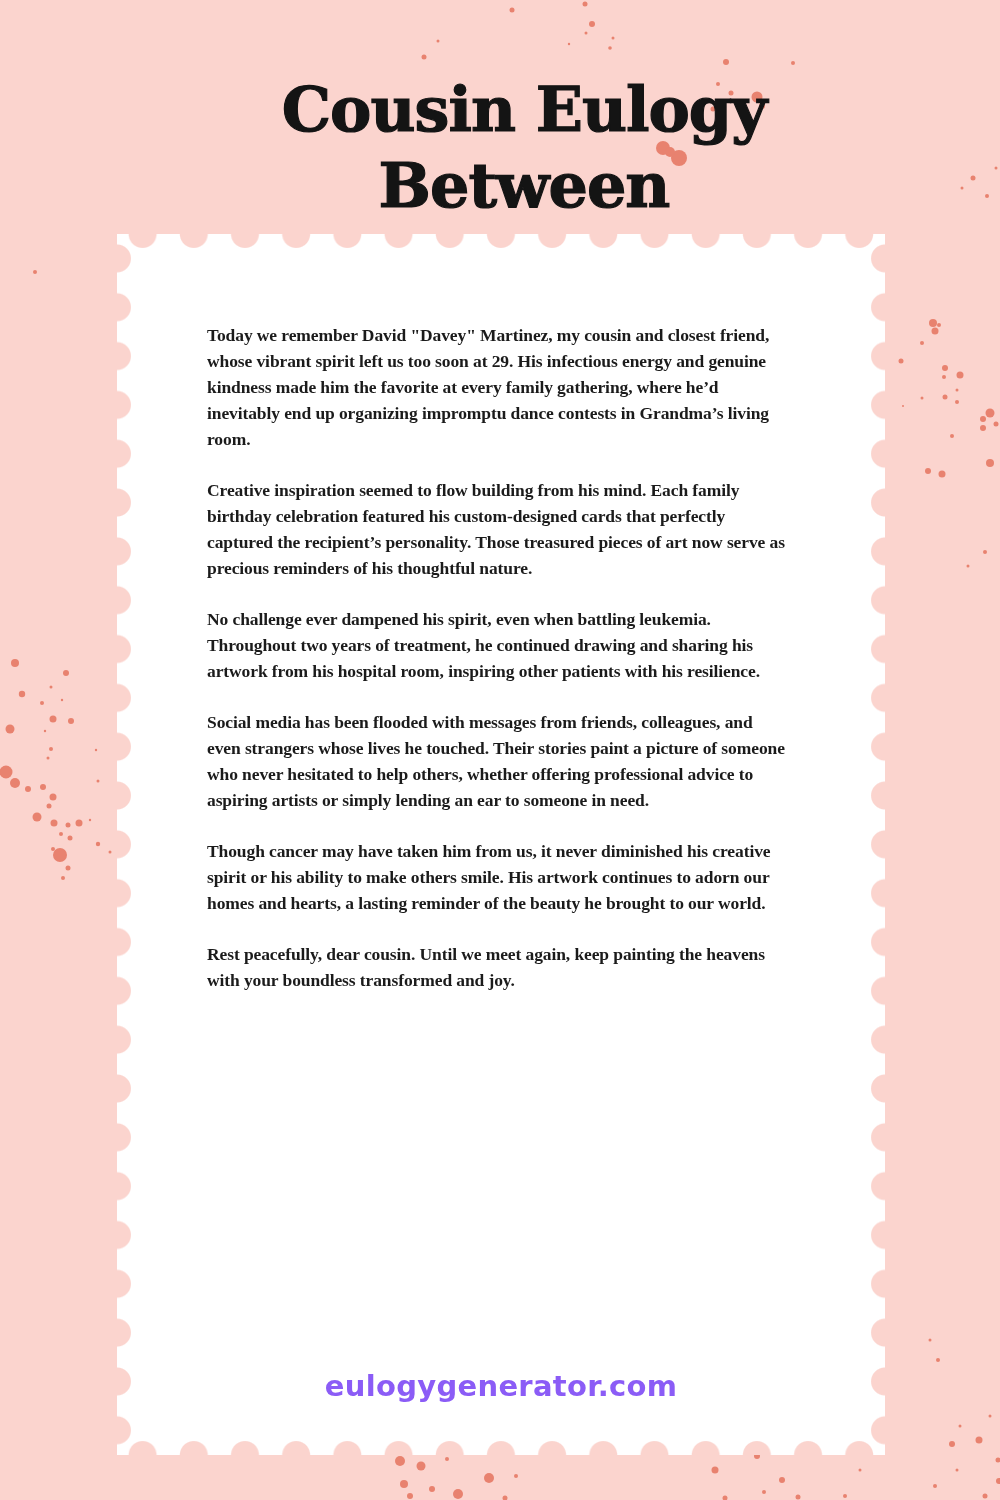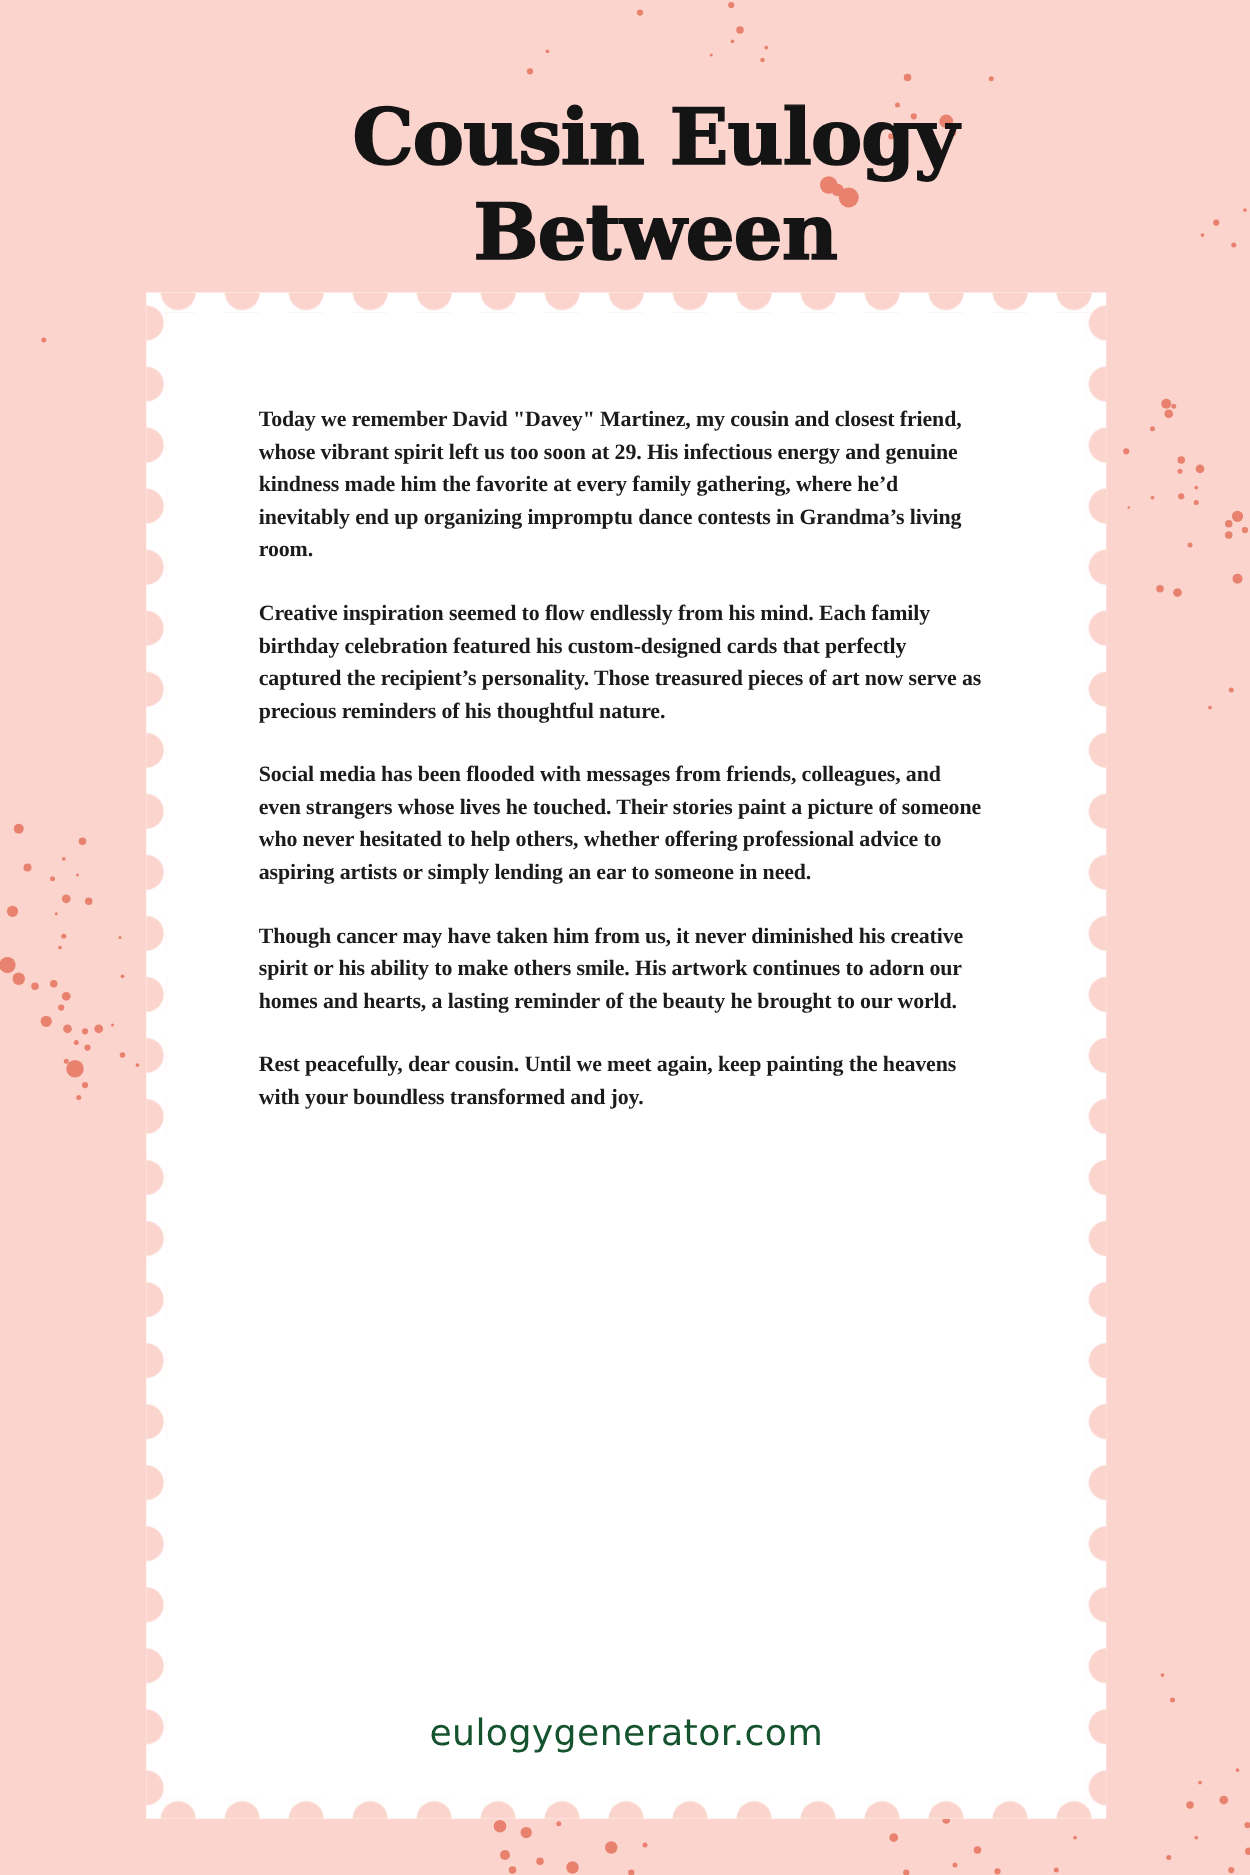--- a/index.html
+++ b/index.html
@@ -64,23 +64,23 @@
     letter-spacing:-0.1px;
     color:#1b1b1b;
     text-align:left;
   }
 
   .site-footer{
     position:absolute;left:0;bottom:52px;width:768px;
     text-align:center;
     font-family:"DejaVu Sans", sans-serif;
     font-size:29px;line-height:34px;
-    font-weight:400;
+    font-weight:700;
     letter-spacing:0.3px;
-    color:#14532d;
+    color:#8b5cf6;
   }
 </style>
 </head>
 <body>
 
 <div class="poster">
 
   <svg class="splatter-svg" width="1000" height="1500" viewBox="0 0 1000 1500">
     <g fill="#E8826F">
 
@@ -237,21 +237,22 @@
   </h1>
 
   <div class="card">
     <div class="scallop sc-top"></div>
     <div class="scallop sc-bottom"></div>
     <div class="scallop sc-left"></div>
     <div class="scallop sc-right"></div>
 
     <div class="card-content">
       <p>Today we remember David "Davey" Martinez, my cousin and closest friend, whose vibrant spirit left us too soon at 29. His infectious energy and genuine kindness made him the favorite at every family gathering, where he’d inevitably end up organizing impromptu dance contests in Grandma’s living room.</p>
-      <p>Creative inspiration seemed to flow endlessly from his mind. Each family birthday celebration featured his custom-designed cards that perfectly captured the recipient’s personality. Those treasured pieces of art now serve as precious reminders of his thoughtful nature.</p>
+      <p>Creative inspiration seemed to flow building from his mind. Each family birthday celebration featured his custom-designed cards that perfectly captured the recipient’s personality. Those treasured pieces of art now serve as precious reminders of his thoughtful nature.</p>
+      <p>No challenge ever dampened his spirit, even when battling leukemia. Throughout two years of treatment, he continued drawing and sharing his artwork from his hospital room, inspiring other patients with his resilience.</p>
       <p>Social media has been flooded with messages from friends, colleagues, and even strangers whose lives he touched. Their stories paint a picture of someone who never hesitated to help others, whether offering professional advice to aspiring artists or simply lending an ear to someone in need.</p>
       <p>Though cancer may have taken him from us, it never diminished his creative spirit or his ability to make others smile. His artwork continues to adorn our homes and hearts, a lasting reminder of the beauty he brought to our world.</p>
       <p>Rest peacefully, dear cousin. Until we meet again, keep painting the heavens with your boundless transformed and joy.</p>
     </div>
 
     <div class="site-footer">eulogygenerator.com</div>
   </div>
 
 </div>
 

